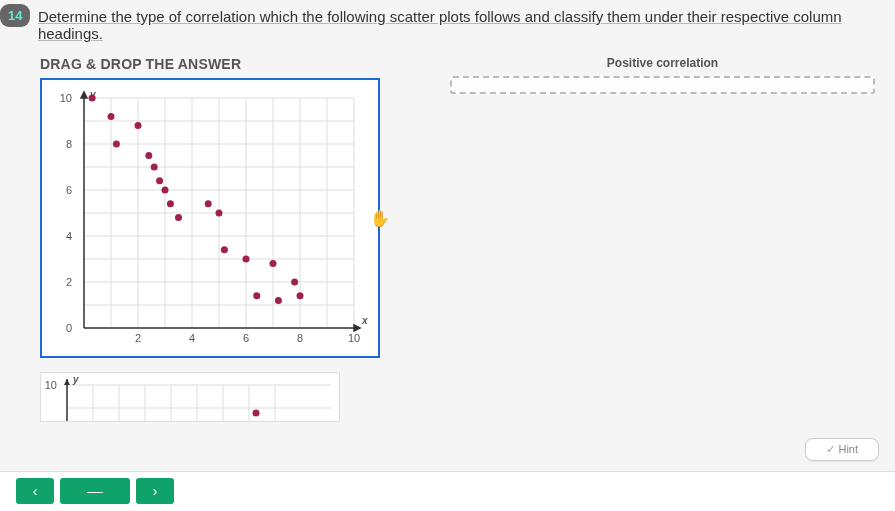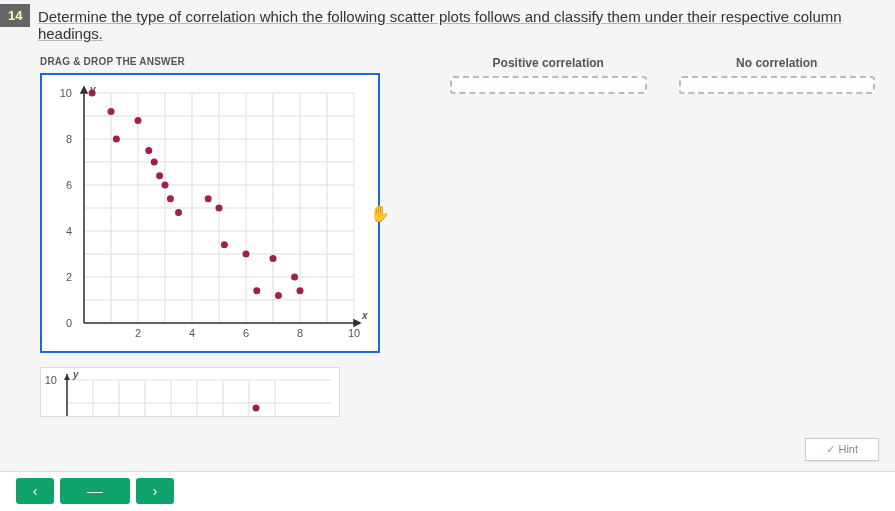--- a/index.html
+++ b/index.html
@@ -6,30 +6,30 @@
     body {
       font-family: Arial, sans-serif;
       background: #f5f5f5;
       width: 895px;
       height: 511px;
       overflow: hidden;
       position: relative;
     }
     .question-header { display: flex; align-items: flex-start; padding: 4px 0 0 0; }
     .question-number {
-      background: #666; color: #fef9c3; font-weight: bold;
+      background: #666; color: #5eead4; font-weight: bold;
       padding: 4px 8px; font-size: 13px; margin-right: 8px;
-      min-width: 26px; text-align: center;
+      min-width: 26px; text-align: center; border-radius: 9px;
     }
     .question-text {
       font-size: 15px; color: #333; padding-top: 4px; padding-right: 20px;
       text-decoration: underline; text-decoration-color: rgba(0,0,0,0.25);
     }
     .content-wrap { padding: 14px 0 0 40px; }
-    .drag-label { font-size: 10px; color: #555; font-weight: bold; letter-spacing: 0.2px; }
+    .drag-label { font-size: 14px; color: #555; font-weight: bold; letter-spacing: 0.2px; }
     .chart-card {
       border: 2px solid #1a6bd6;
       background: #fff;
       width: 340px; height: 280px;
       margin-top: 6px;
       padding: 8px 10px 10px 12px;
       position: relative;
     }
     .grab-handle {
       position: absolute; right: -12px; top: 50%;
@@ -58,21 +58,21 @@
     }
     .btn-group { display: flex; gap: 6px; }
     .green-btn {
       background: #0fa36b; color: #fff; border: none;
       width: 38px; height: 26px; border-radius: 3px; font-size: 14px;
       cursor: pointer;
     }
     .wide-btn { width: 70px; }
     .hint-btn {
       position: absolute; right: 16px; bottom: 50px;
-      background: #fff; border: 1px solid #ccc; border-radius: 0;
+      background: #fff; border: 1px solid #ccc; border-radius: 8px;
       padding: 4px 20px; font-size: 11px; color: #888;
       box-shadow: 0 1px 2px rgba(0,0,0,0.06);
     }
     .hint-btn::before { content: "✓ "; color: #8a8; }
     svg.scatter { display: block; }
     .tick-label { font-size: 11px; fill: #555; }
     .axis-label { font-size: 10px; fill: #555; font-style: italic; font-weight: bold; }
   </style>
 </head>
 <body>
@@ -160,24 +160,20 @@
     </svg>
     <span class="grab-handle">✋</span>
   </div>
 </div>
 
 <div class="columns">
   <div class="col">
     <div class="col-title">Positive correlation</div>
     <div class="dropzone"></div>
   </div>
-  <div class="col">
-    <div class="col-title">No correlation</div>
-    <div class="dropzone"></div>
-  </div>
 </div>
 
 <div class="peek-chart">
   <svg width="300" height="50">
     <g stroke="#ddd" stroke-width="1">
       <line x1="26" y1="12" x2="290" y2="12"></line>
       <line x1="26" y1="35" x2="290" y2="35"></line>
       <line x1="26" y1="12" x2="26" y2="50"></line>
       <line x1="52" y1="12" x2="52" y2="50"></line>
       <line x1="78" y1="12" x2="78" y2="50"></line>

